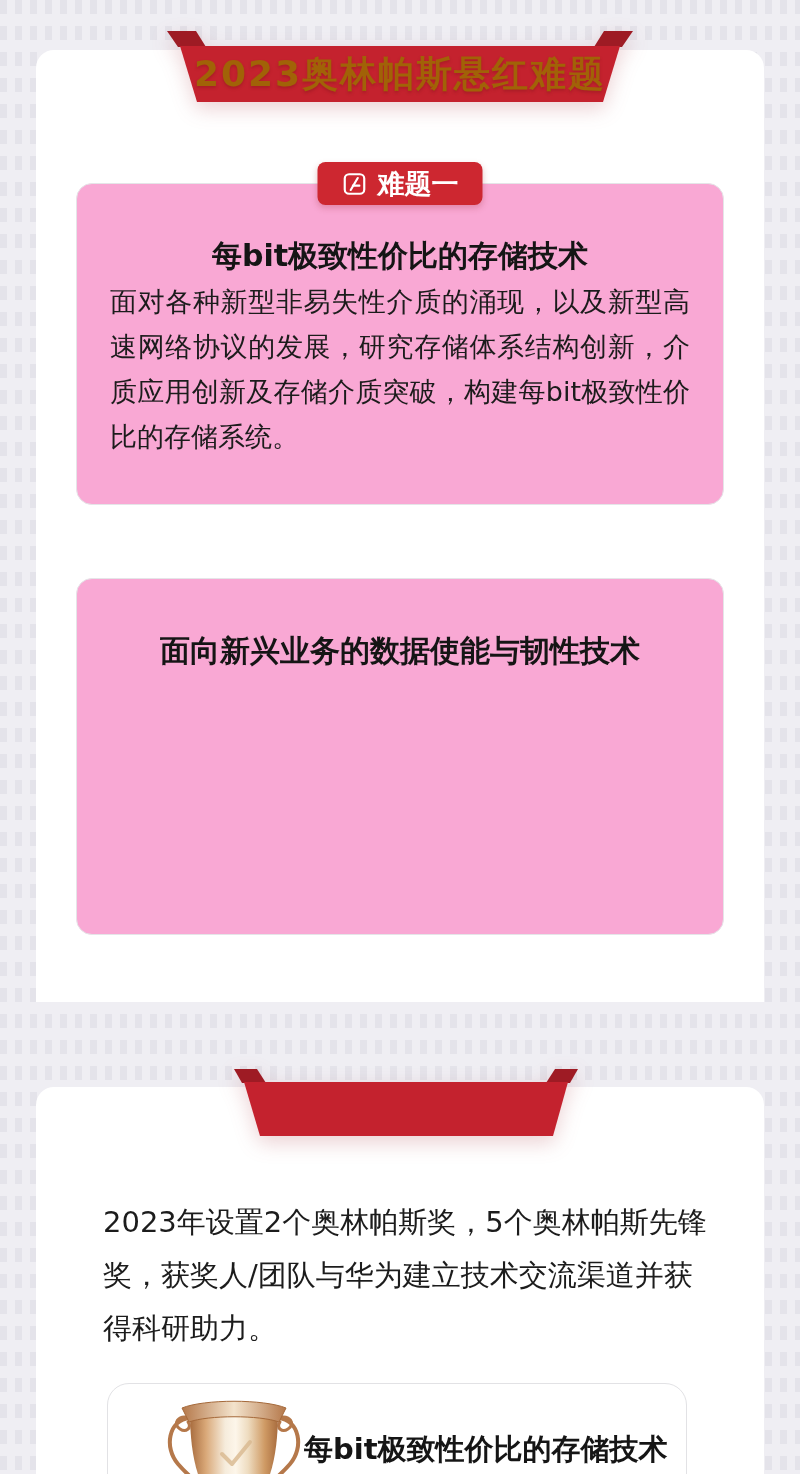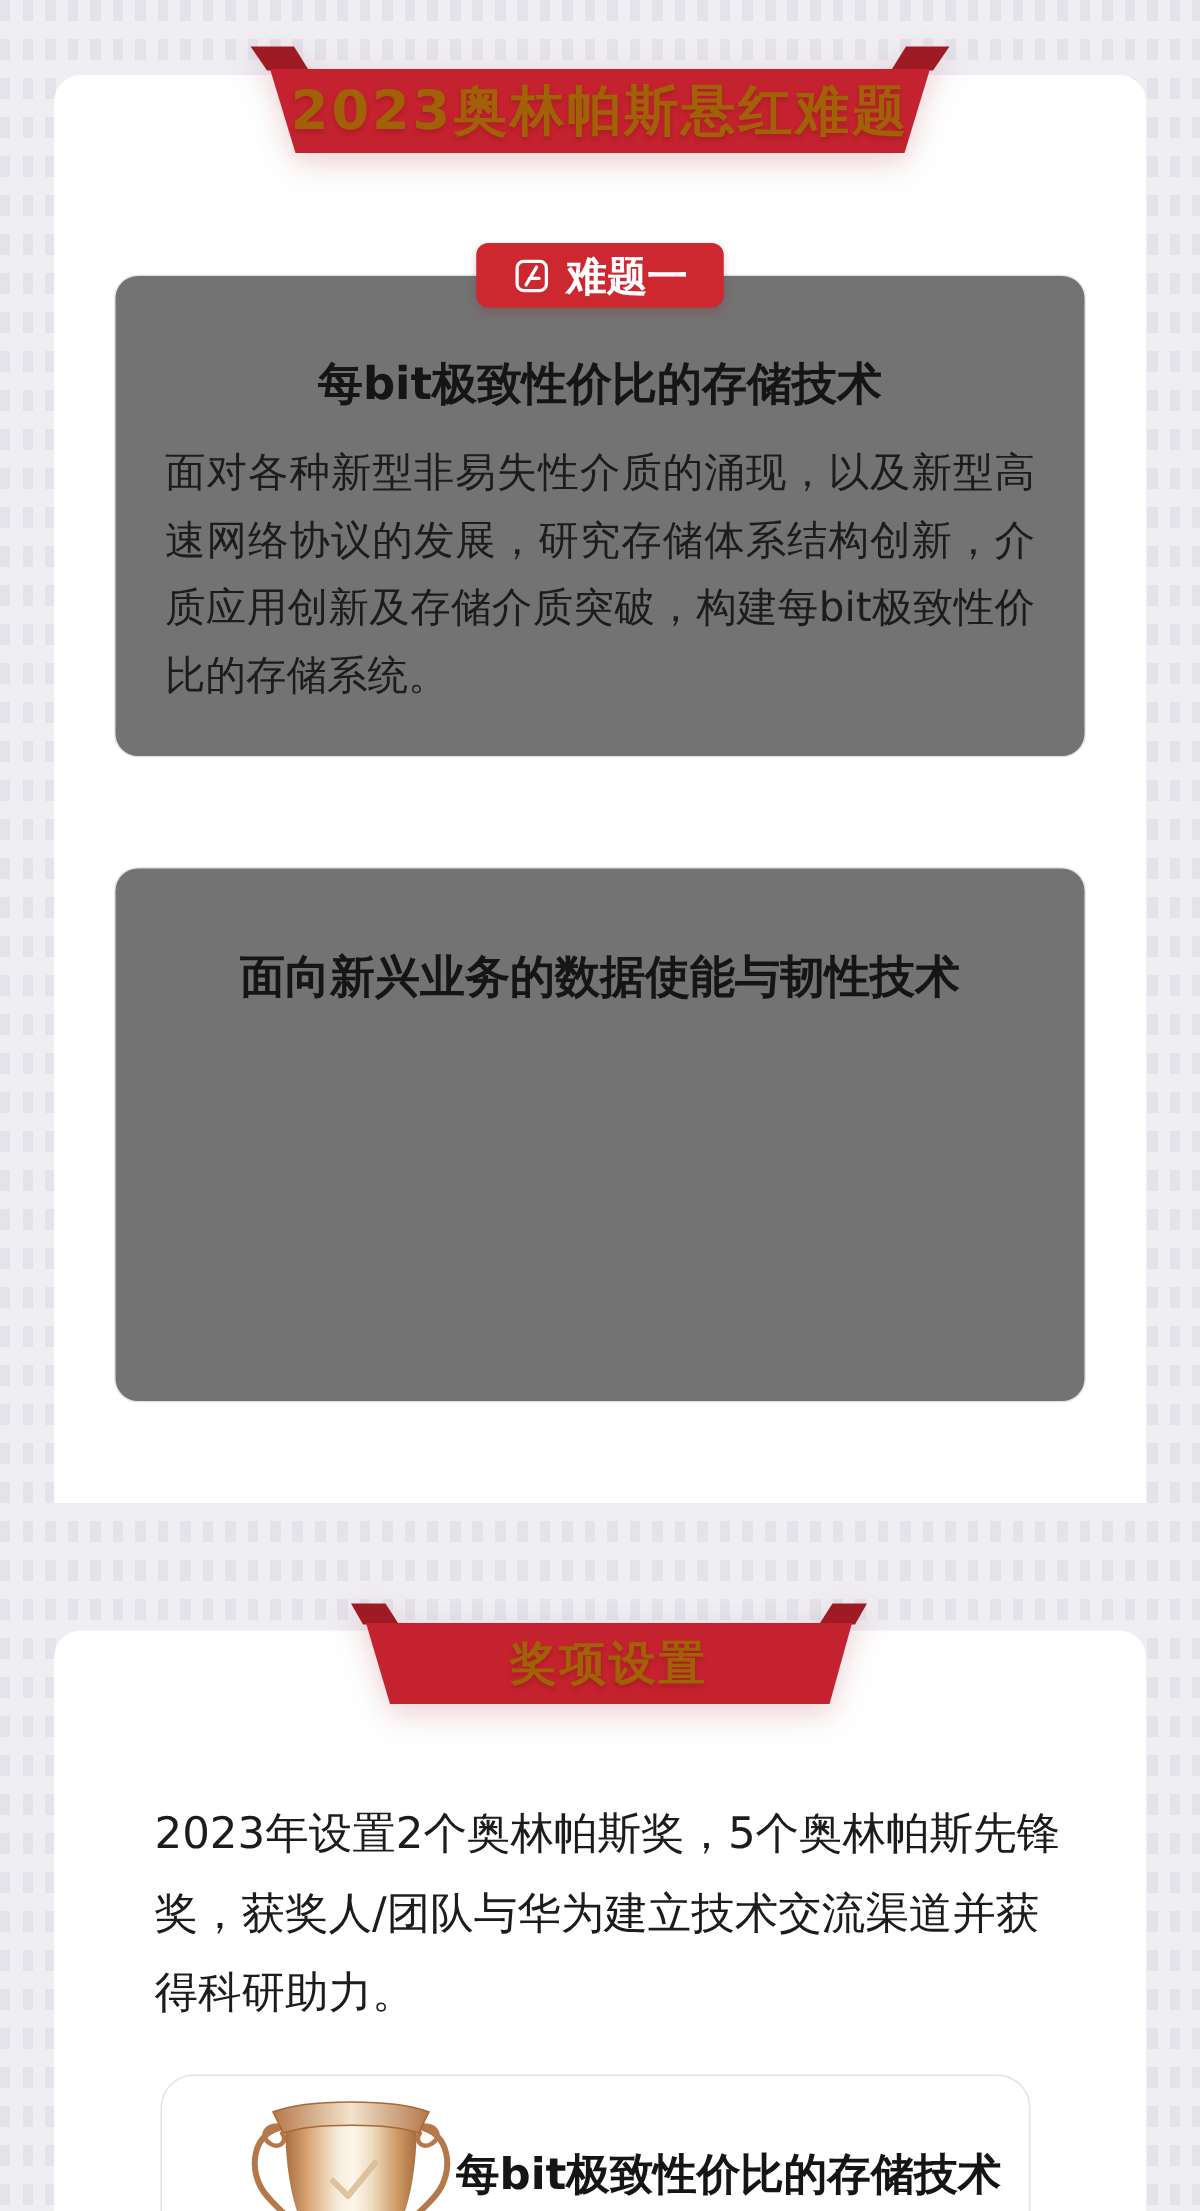--- a/index.html
+++ b/index.html
@@ -38,21 +38,21 @@
     text-shadow: 0 2px 3px rgba(120,20,25,.35);
   }
   .ribbon.main { left: 166px; top: 30px; width: 468px; height: 74px; }
   .ribbon.main .ribbon-text { top: 16px; height: 56px; font-size: 36px; }
   .ribbon.awards { left: 233px; top: 1068px; width: 346px; height: 70px; }
   .ribbon.awards .ribbon-text { top: 14px; height: 54px; font-size: 31px; }
 
   
   .card {
     position: absolute; left: 76px; width: 648px;
-    background: #737373;
+    background: #f9a8d4;
     border: 1px solid #e5e5e8;
     border-radius: 16px;
   }
   .card.one { top: 183px; height: 322px; }
   .card.two { top: 578px; height: 357px; }
   .tag {
     position: absolute; top: -22px; left: 50%; transform: translateX(-50%);
     height: 43px; padding: 0 24px;
     background: #cd2730;
     border-radius: 8px;
@@ -60,21 +60,21 @@
     color: #fff; font-size: 27px; font-weight: bold; white-space: nowrap;
     box-shadow: 0 3px 6px rgba(150,30,35,.25);
   }
   .tag svg { width: 26px; height: 26px; }
   .card-title {
     margin-top: 52px;
     text-align: center;
     font-size: 30px; font-weight: bold; color: #151515;
   }
   .card-desc {
-    width: 580px; margin: 16px auto 0;
+    width: 580px; margin: 2px auto 0;
     font-size: 27px; line-height: 45px; color: #1c1c1c;
     text-align: justify;
   }
 
   
   .awards-desc {
     position: absolute; left: 103px; top: 1196px; width: 606px;
     font-size: 29px; line-height: 53px; color: #1c1c1c;
   }
   .award-card {
@@ -124,21 +124,20 @@
 <div class="card two">
   <div class="card-title">面向新兴业务的数据使能与韧性技术</div>
 </div>
 
 <div class="ribbon awards">
   <svg viewBox="0 0 346 70" preserveAspectRatio="none">
     <polygon points="1,1 24,1 33,15 9,15" fill="#9e1b24"></polygon>
     <polygon points="322,1 345,1 337,15 313,15" fill="#9e1b24"></polygon>
     <polygon points="11,14 335,14 320,68 27,68" fill="#c4222e"></polygon>
   </svg>
-  <div class="ribbon-text">奖项设置</div>
 </div>
 
 <div class="awards-desc">2023年设置2个奥林帕斯奖，5个奥林帕斯先锋奖，获奖人/团队与华为建立技术交流渠道并获得科研助力。</div>
 
 <div class="award-card">
   <span class="trophy">
     <svg viewBox="0 0 140 150">
       <defs>
         <linearGradient id="cupG" x1="0" y1="0" x2="1" y2="0">
           <stop offset="0" stop-color="#a86c3e"></stop>

